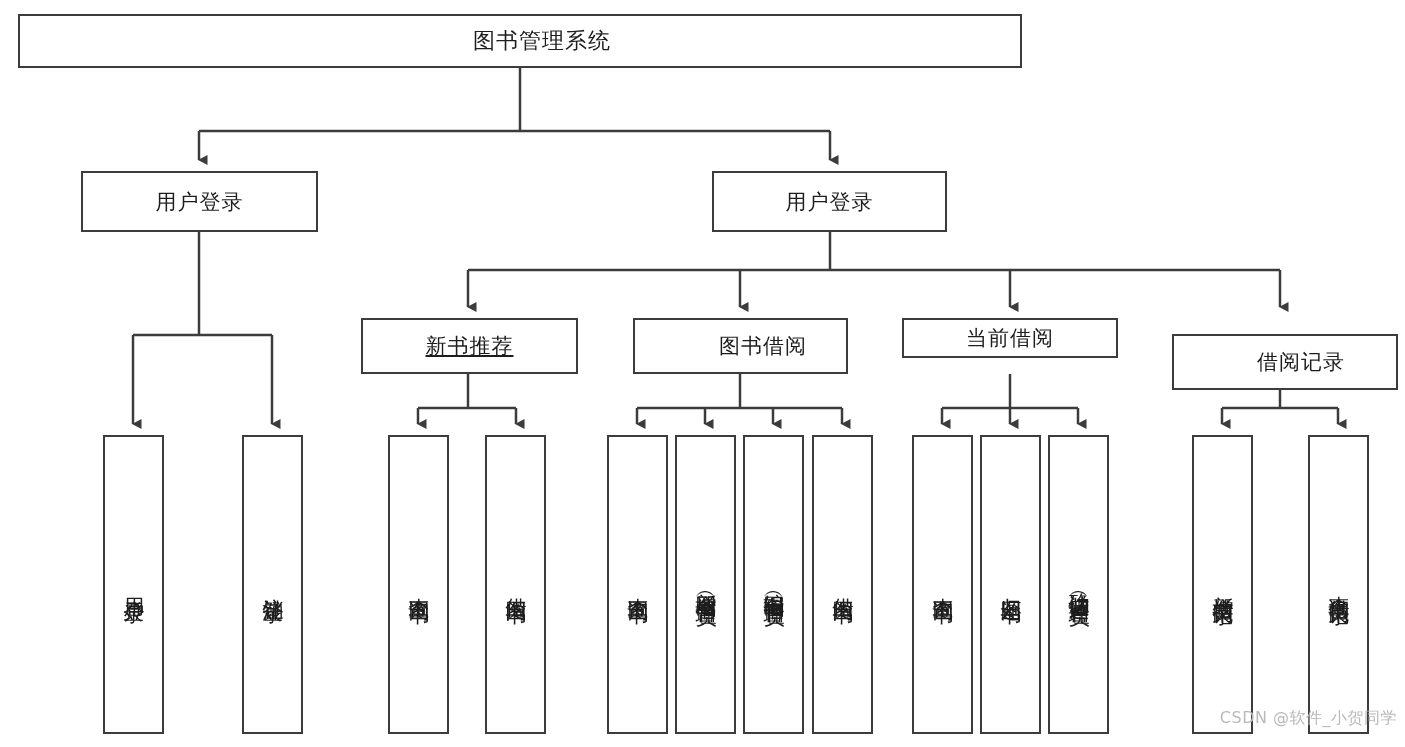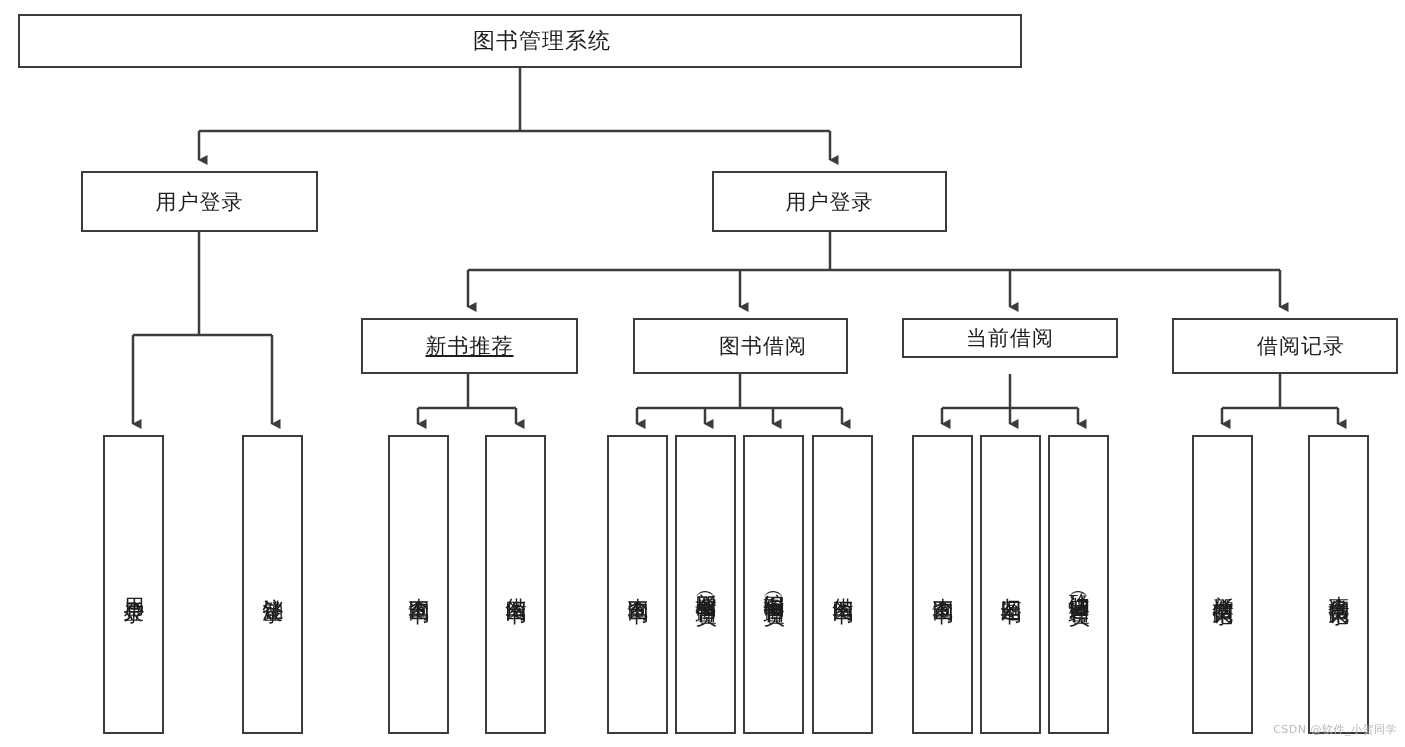--- a/index.html
+++ b/index.html
@@ -54,22 +54,22 @@
     text-orientation: upright;
     display: block;
     white-space: nowrap;
   }
   .node.root {
     font-size: 22px;
   }
   .watermark {
     position: absolute;
     right: 8px;
-    bottom: 10px;
-    font-size: 11px;
+    bottom: 18px;
+    font-size: 16px;
     color: #b9b9b9;
     letter-spacing: 0.5px;
     white-space: nowrap;
   }
 </style>
 </head>
 <body>
 
 <div id="stage">
 
@@ -136,21 +136,21 @@
 
   <div class="node horiz" style="left:361px; top:318px; width:217px; height:56px;text-decoration:underline;">
     <span>新书推荐</span>
   </div>
   <div class="node horiz" style="left:633px; top:318px; width:215px; height:56px;padding-left:45px;">
     <span>图书借阅</span>
   </div>
   <div class="node horiz" style="left:902px; top:318px; width:216px; height:40px;">
     <span>当前借阅</span>
   </div>
-  <div class="node horiz" style="left:1172px; top:318px; width:226px; height:56px;padding-left:32px;">
+  <div class="node horiz" style="left:1172px; top:334px; width:226px; height:56px;padding-left:32px;">
     <span>借阅记录</span>
   </div>
 
   <div class="node vert" style="left:103px; top:435px; width:61px; height:299px;">
     <span class="vtext">用户登录</span>
   </div>
   <div class="node vert" style="left:242px; top:435px; width:61px; height:299px;">
     <span class="vtext">注销登录</span>
   </div>
 

